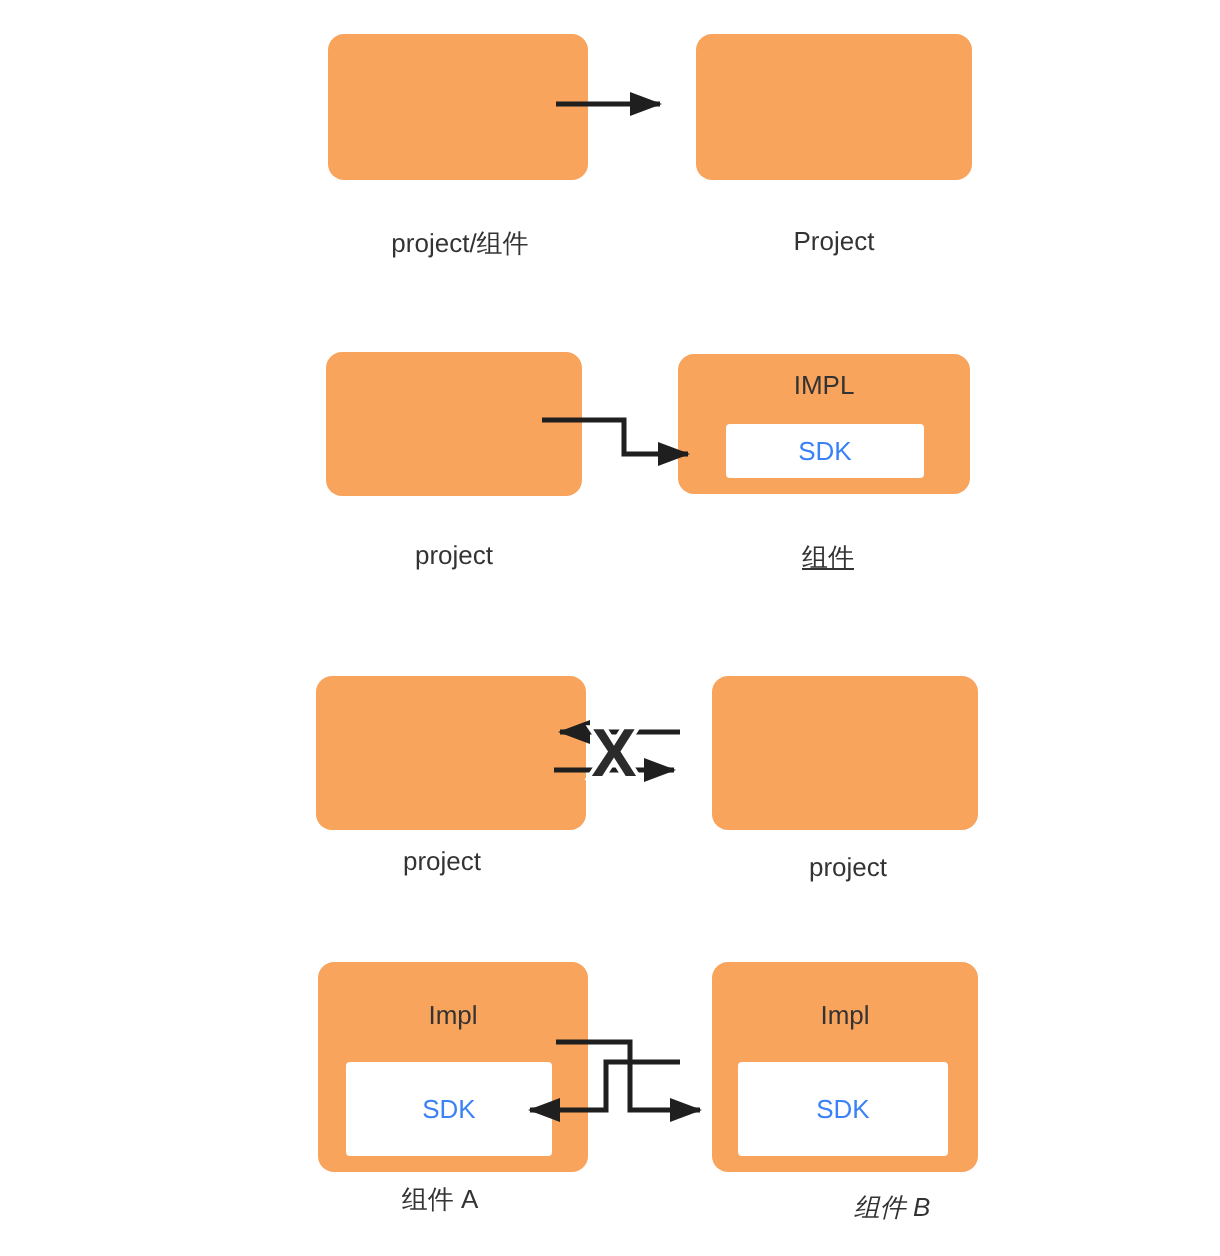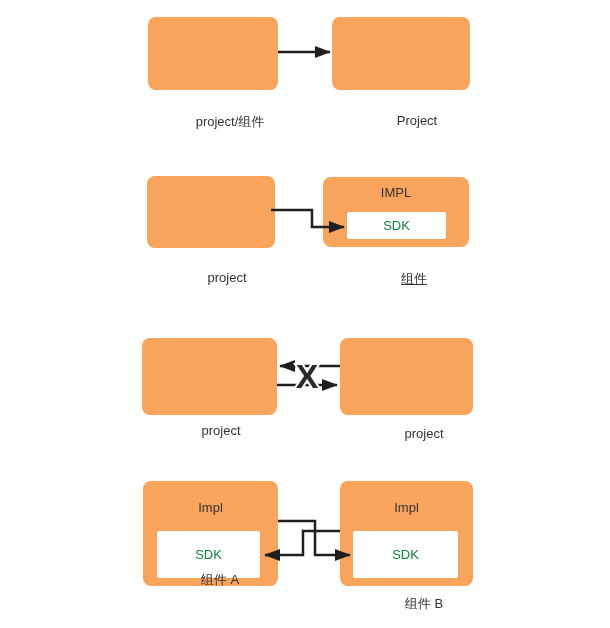--- a/index.html
+++ b/index.html
@@ -14,37 +14,38 @@
   .overlay {
     position: absolute;
     left: 0; top: 0;
     width: 610px; height: 628px;
     pointer-events: none;
   }
   .box {
     position: absolute;
     background: #F9A45C;
     border-radius: 8px;
+    margin-left: 16px;
   }
   .box-title {
     position: absolute;
     left: 0; right: 0;
     text-align: center;
     font-size: 13px;
     color: #333333;
   }
   .inner-box {
     position: absolute;
     background: #ffffff;
     border-radius: 2px;
     display: flex;
     align-items: center;
     justify-content: center;
     font-size: 13px;
-    color: #15803d;
+    color: #3b82f6;
   }
   .lbl {
     position: absolute;
     transform: translateX(-50%);
     font-size: 13px;
     color: #333333;
     white-space: nowrap;
     padding-left: 34px;
   }
   .connector { fill: none; stroke: #1F1F1F; stroke-width: 2.5; }
@@ -89,22 +90,22 @@
     <div class="inner-box" style="left:14px; top:50px; width:103px; height:47px;">
       <span>SDK</span>
     </div>
   </div>
   <div class="box" style="left:340px; top:481px; width:133px; height:105px;">
     <div class="box-title" style="top:19px;">Impl</div>
     <div class="inner-box" style="left:13px; top:50px; width:105px; height:47px;">
       <span>SDK</span>
     </div>
   </div>
-  <div class="lbl" style="left:203px; top:571px;">组件 A</div>
-  <div class="lbl" style="left:407px; top:595px;">组件 B</div>
+  <div class="lbl" style="left:203px; top:591px;">组件 A</div>
+  <div class="lbl" style="left:429px; top:595px;font-style:italic;">组件 B</div>
 
   <svg class="overlay" width="610" height="628" viewBox="0 0 610 628">
     <defs>
       <marker id="ah" viewBox="0 0 16 12" refX="15" refY="6" markerWidth="16" markerHeight="12" markerUnits="userSpaceOnUse" orient="auto">
         <path d="M0,0 L16,6 L0,12 Z" fill="#1F1F1F"></path>
       </marker>
     </defs>
 
     <line class="connector" x1="278" y1="52" x2="330" y2="52" marker-end="url(#ah)"></line>
 

